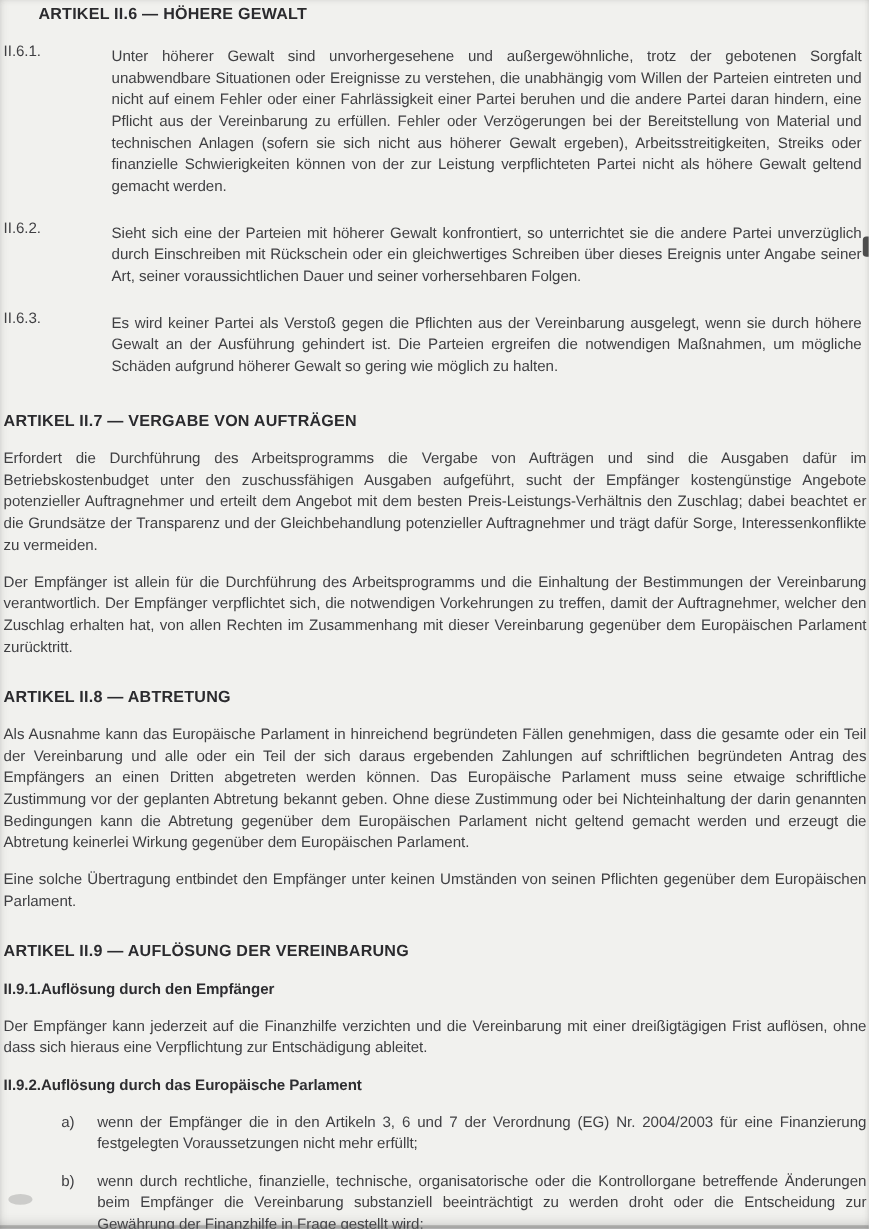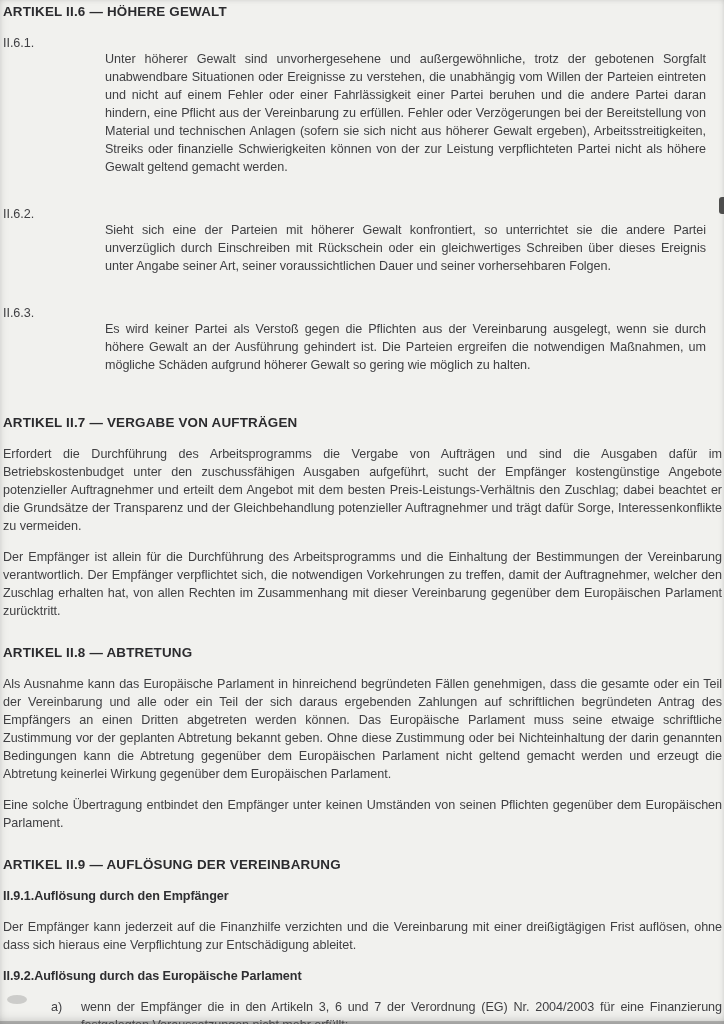--- a/index.html
+++ b/index.html
@@ -32,34 +32,34 @@
   }
   .art-heading {
     font-size: 13.4px;
     font-weight: bold;
     letter-spacing: 0.2px;
     color: #2b2b2e;
     margin: 24px 0 13px 0;
     text-align: left;
     line-height: 18px;
   }
-  .art-heading.first { margin-top: 0; }
+  .art-heading.first { margin-top: 0; margin-left: 29px; }
   .clause {
     display: flex;
     margin: 0 0 13px 0;
     gap: 38px;
   }
   .clause .num {
     flex: 0 0 48px;
     width: 48px;
     text-align: left;
   }
   .clause .txt {
     flex: 1 1 auto;
-    margin: 16px;
+    margin: 4px;
   }
   .para {
     margin: 0 0 13px 0;
   }
   .subclause {
     display: flex;
     margin: 4px 0 13px 0;
     font-weight: bold;
     color: #2e2e31;
     text-align: left;

